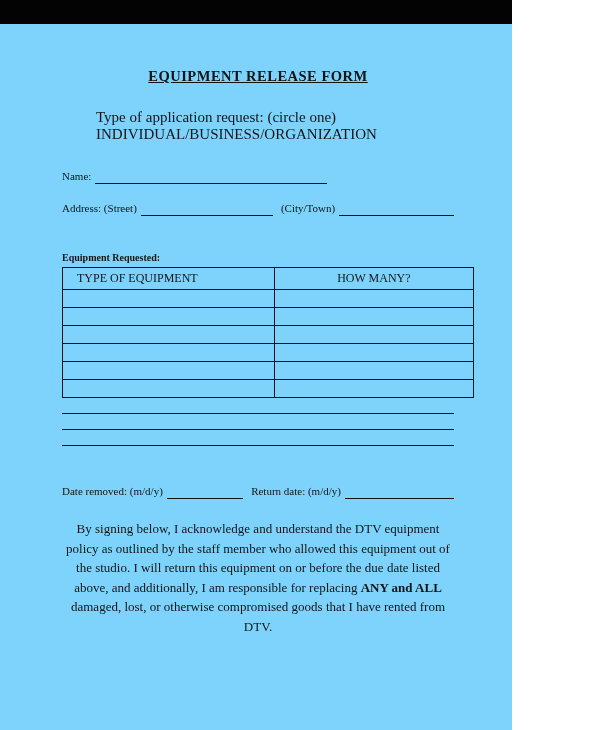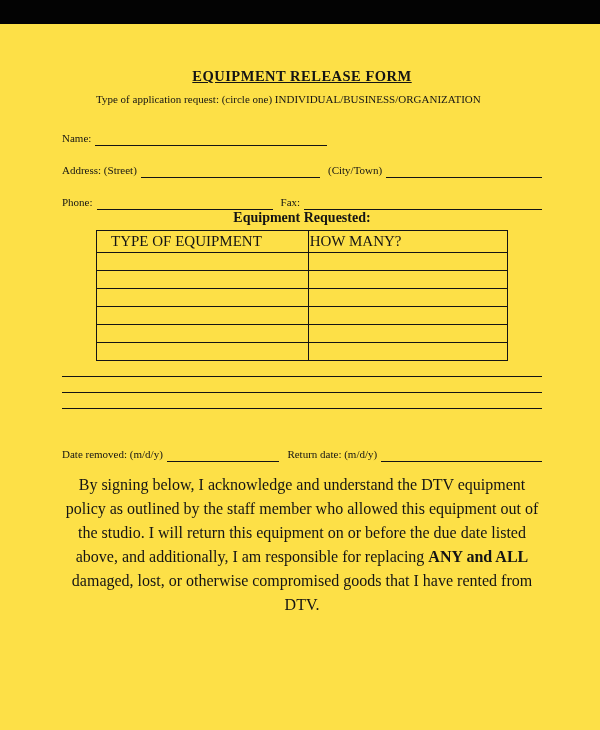--- a/index.html
+++ b/index.html
@@ -2,52 +2,52 @@
 <html><head>
 <meta charset="utf-8">
 <style>
   html, body { margin: 0; padding: 0; }
   body {
     width: 600px; height: 730px;
     background: #ffffff;
     font-family: "Liberation Serif", serif;
     color: #141414;
   }
-  .page { position: relative; width: 600px; height: 730px; background: #fde047; overflow: hidden; }
+  .page { position: relative; width: 512px; height: 730px; background: #7dd3fc; overflow: hidden; }
   .scan-bar { width: 100%; height: 24px; background: #030303; }
   .content { padding: 44px 58px 0 62px; }
 
   .title {
     text-align: center; font-size: 14.5px; font-weight: bold;
     text-decoration: underline; letter-spacing: .5px;
   }
-  .app-type { margin-top: 8px; font-size: 11px; padding-left: 34px; }
+  .app-type { margin-top: 24px; font-size: 15px; padding-left: 34px; }
 
   .row { display: flex; align-items: flex-end; margin-top: 17px; font-size: 11px; line-height: 15px; }
   .mt-lg { margin-top: 26px; }
   .label { white-space: nowrap; }
   .mid-label { margin-left: 8px; }
   .fill { display: inline-block; border-bottom: 1.2px solid #141414; height: 14px; margin-left: 4px; }
   .grow { flex: 1 1 auto; }
 
-  .section-heading { margin-top: 0; text-align: center; font-weight: bold; font-size: 14px; }
+  .section-heading { margin-top: 36px; text-align: left; font-weight: bold; font-size: 10px; }
 
   table.equip { border-collapse: collapse; margin: 4px auto 0; width: 412px; table-layout: fixed; }
   table.equip th, table.equip td { border: 1px solid #141414; }
-  table.equip th { font-weight: normal; font-size: 15px; height: 19px; }
+  table.equip th { font-weight: normal; font-size: 12px; height: 19px; }
   th.type-col { width: 50%; text-align: left; padding-left: 14px; }
-  th.qty-col { width: 50%; text-align: left; }
+  th.qty-col { width: 50%; text-align: center; }
   table.equip td { height: 15px; }
 
   .notes-label { margin-top: 20px; font-size: 12.5px; }
   .note-line { border-bottom: 1.2px solid #141414; height: 13px; margin-top: 2px; }
 
   .dates-row { margin-top: 38px; justify-content: space-between; }
 
-  .policy { margin-top: 11px; font-size: 16px; line-height: 1.5; text-align: center; padding: 0 2px; }
+  .policy { margin-top: 20px; font-size: 13px; line-height: 1.5; text-align: center; padding: 0 2px; }
 
   .sig-row { margin-top: 14px; }
 </style>
 </head>
 <body>
 
 <div class="page">
   <div class="scan-bar"></div>
 
   <div class="content">
@@ -65,26 +65,20 @@
     </div>
 
     <div class="row">
       <span class="label">Address: (Street)</span>
       <span class="fill grow" style="flex-grow:1.15"></span>
       <span class="label mid-label">(City/Town)</span>
       <span class="fill grow"></span>
     </div>
 
 
-    <div class="row">
-      <span class="label">Phone:</span>
-      <span class="fill grow" style="flex-grow:0.74"></span>
-      <span class="label mid-label">Fax:</span>
-      <span class="fill grow"></span>
-    </div>
 
 
     <div class="section-heading">Equipment Requested:</div>
 
     <table class="equip">
       <thead>
         <tr>
           <th class="type-col">TYPE OF EQUIPMENT</th>
           <th class="qty-col">HOW MANY?</th>
         </tr>

